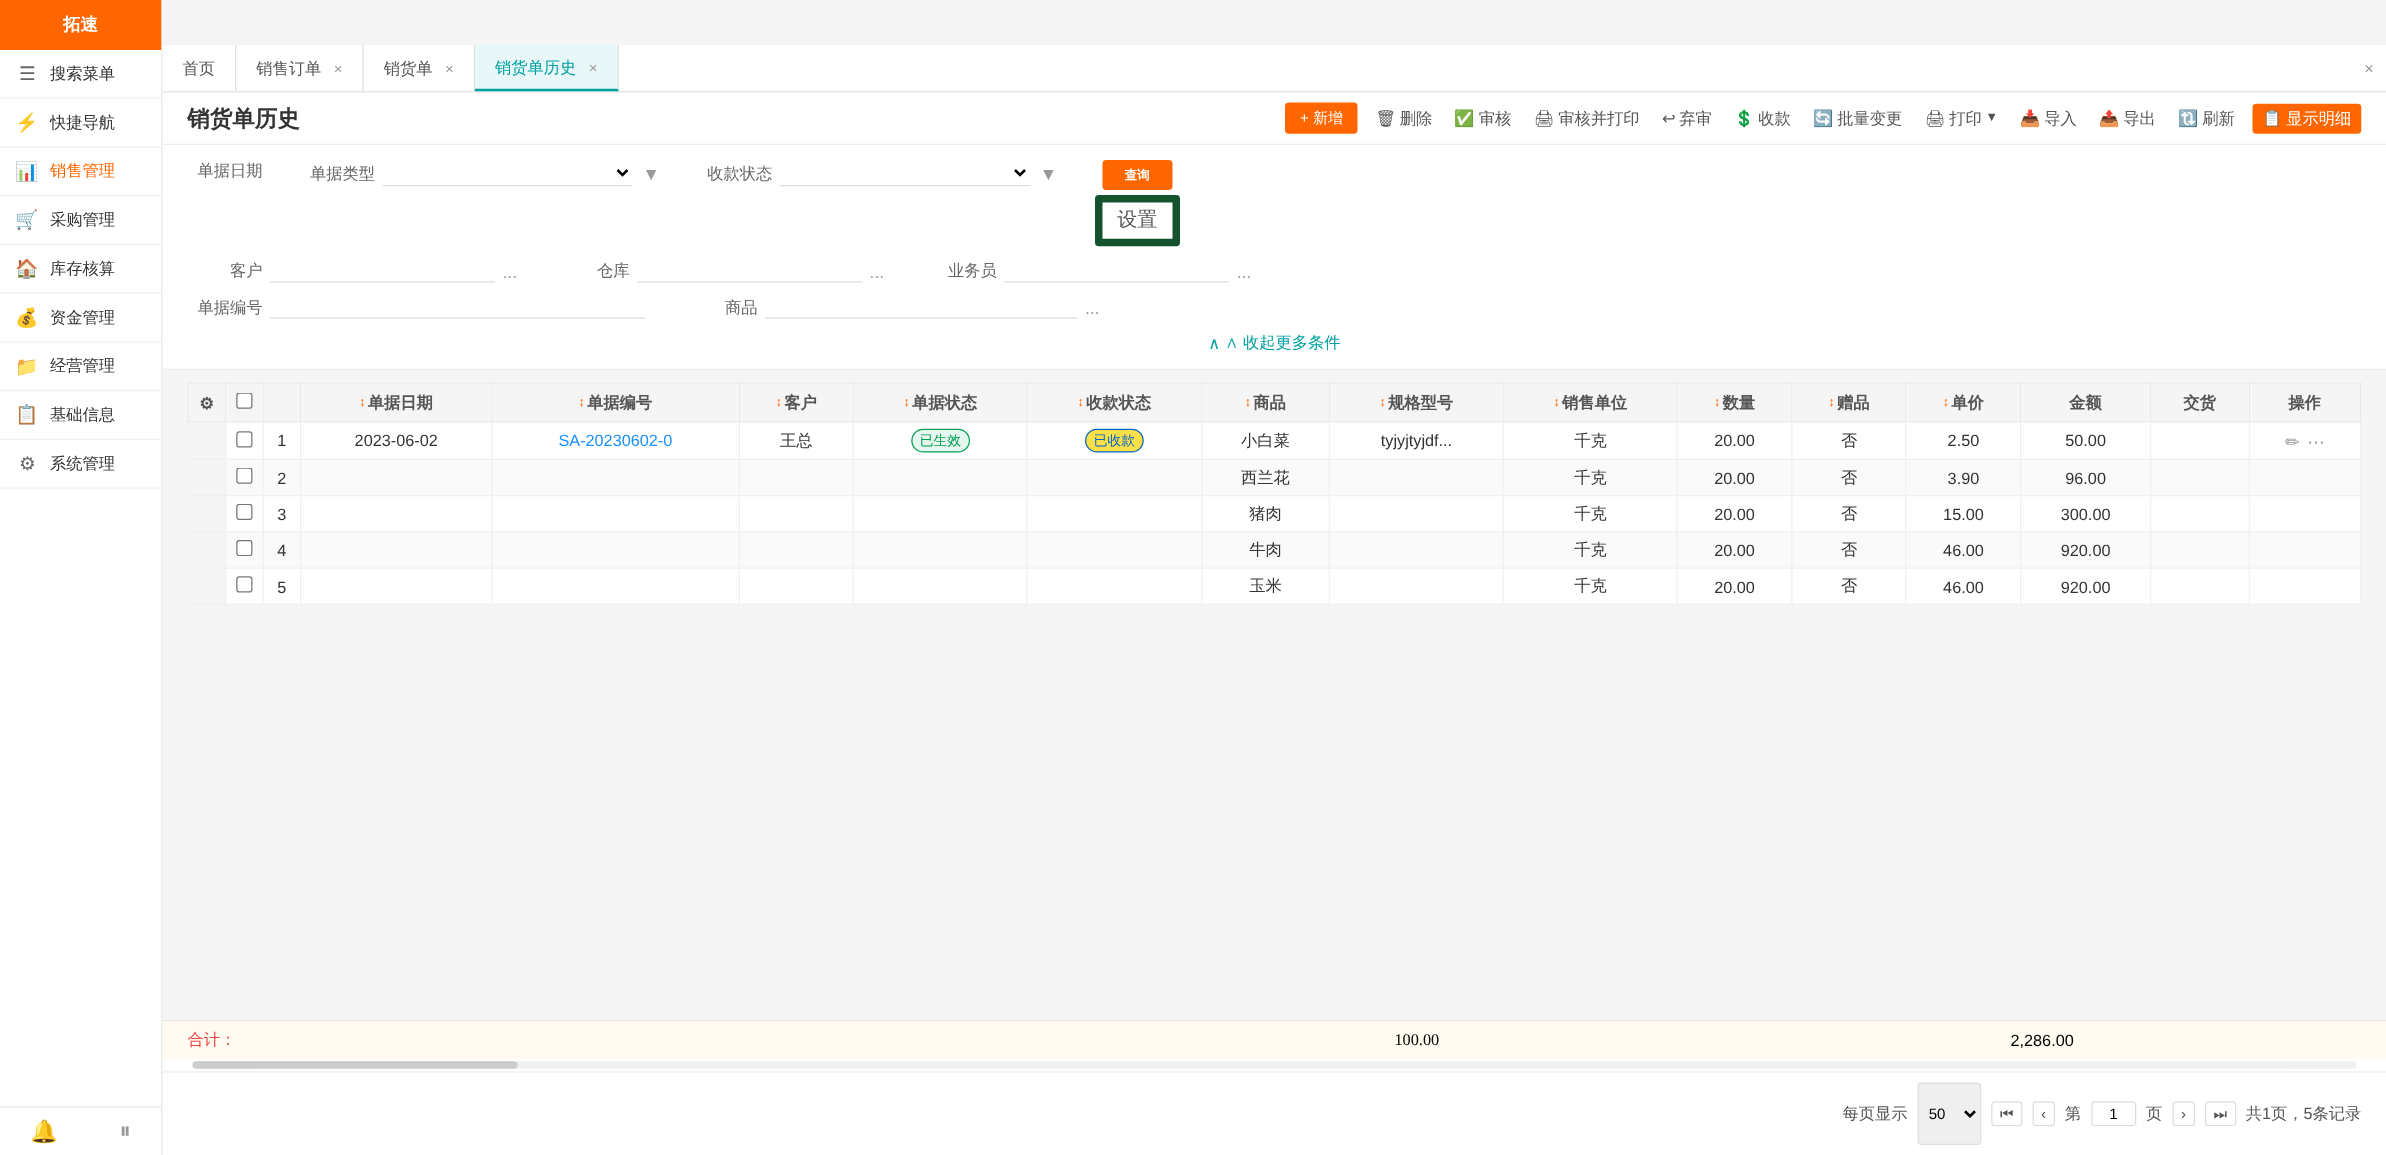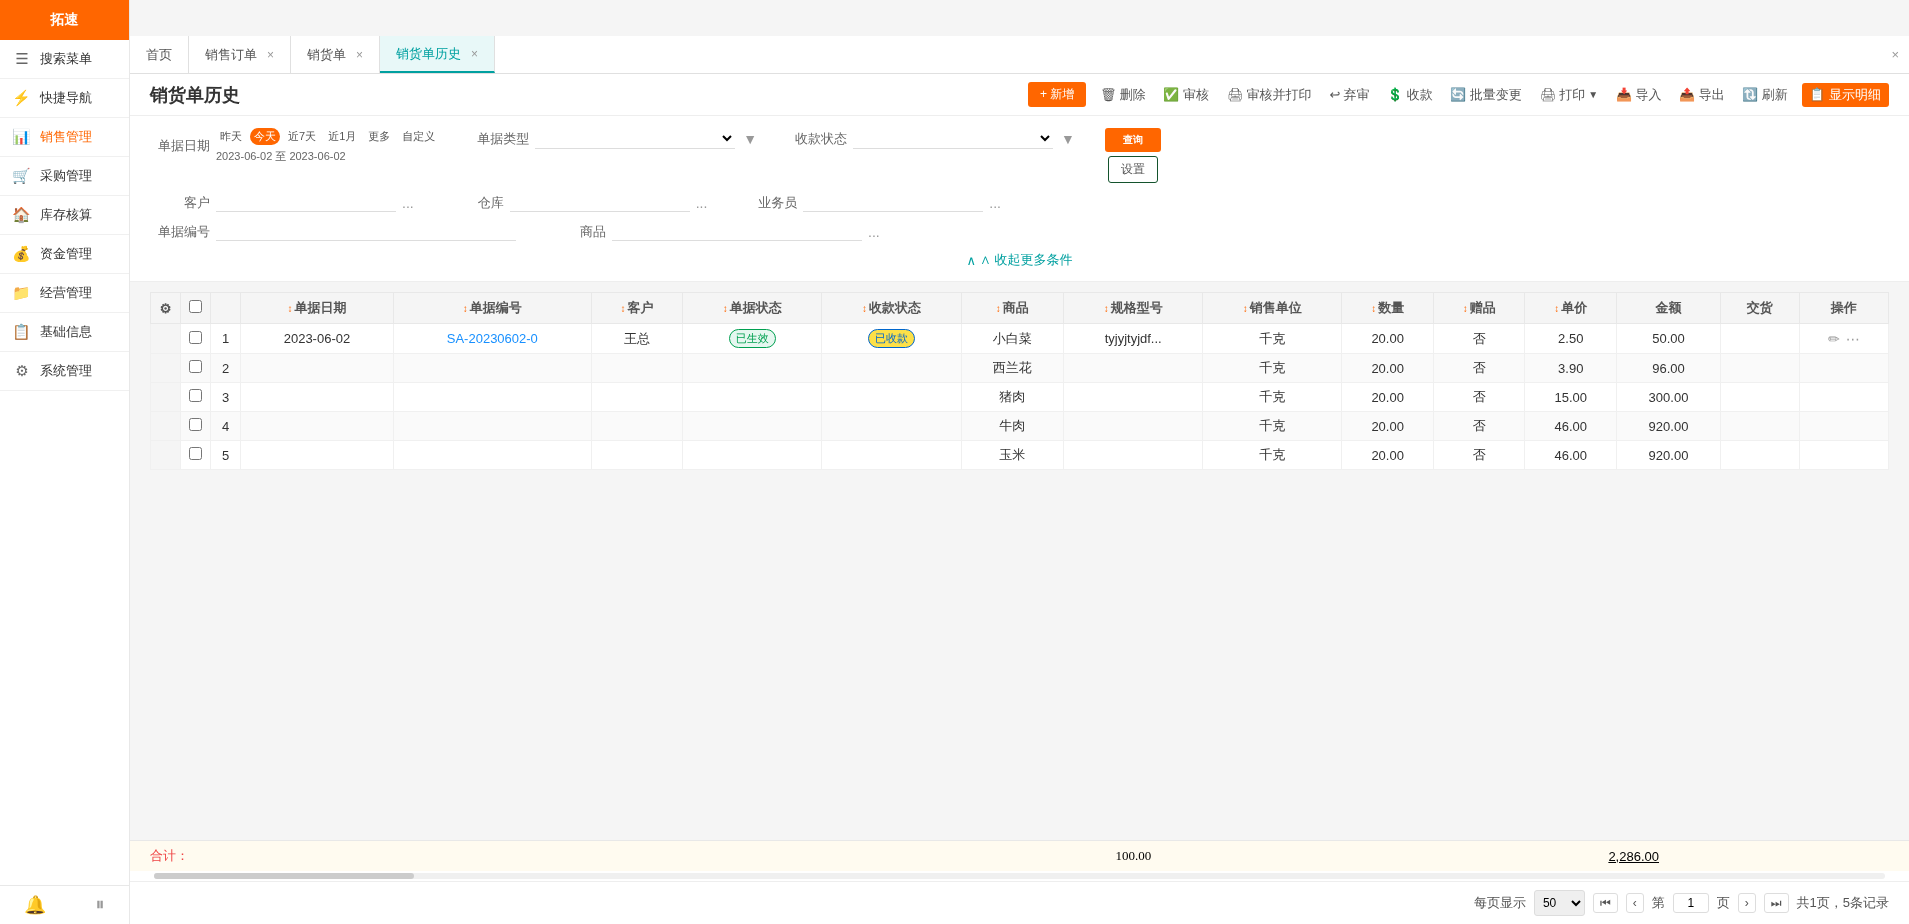--- a/index.html
+++ b/index.html
@@ -133,22 +133,22 @@
     }
     .dots-btn { color: #999; cursor: pointer; font-size: 14px; }
 
     
     .query-btn {
       background: #ff6600; color: #fff; border: none;
       padding: 5px 18px; border-radius: 3px; cursor: pointer;
       font-size: 10px; font-weight: bold;
     }
     .set-btn {
-      border: 1px solid #14532d; background: #fff; color: #555;
-      padding: 4px 12px; border-radius: 3px; cursor: pointer; font-size: 12px;
+      border: 6px solid #14532d; background: #fff; color: #555;
+      padding: 4px 12px; border-radius: 3px; cursor: pointer; font-size: 16px;
     }
     .filter-actions { display: flex; flex-direction: column; gap: 4px; align-items: center; }
 
     
     .table-section { flex: 1; overflow: auto; padding: 10px 20px 0; }
     .data-table { width: 100%; border-collapse: collapse; background: #fff; font-size: 12px; }
     .data-table th {
       background: #f5f5f5; border: 1px solid #e8e8e8;
       padding: 6px 8px; text-align: center; color: #555; white-space: nowrap;
       position: sticky; top: 0; z-index: 1;
@@ -189,21 +189,21 @@
       border-top: 1px solid #eee;
       padding: 8px 20px;
       display: flex;
       align-items: center;
       justify-content: flex-end;
       gap: 8px;
       flex-shrink: 0;
       font-size: 12px; color: #555;
     }
     .page-size-select {
-      border: 1px solid #ddd; padding: 4px 4px; border-radius: 3px;
+      border: 1px solid #ddd; padding: 16px 4px; border-radius: 3px;
       font-size: 12px; cursor: pointer;
     }
     .page-nav-btn {
       border: 1px solid #ddd; background: #fff; padding: 2px 6px;
       border-radius: 3px; cursor: pointer; color: #555; font-size: 12px;
     }
     .page-num-input {
       border: 1px solid #ddd; width: 36px; padding: 2px 4px;
       text-align: center; border-radius: 3px; font-size: 12px;
     }
@@ -338,31 +338,20 @@
           <span>显示明细</span>
         </div>
       </div>
     </div>
 
     <div class="filter-section">
       <div class="filter-row">
 
         <div class="filter-item">
           <span class="filter-label">单据日期</span>
-          <div class="filter-date-group">
-            <div class="filter-date-btns">
-              <span class="date-btn">昨天</span>
-              <span class="date-btn active">今天</span>
-              <span class="date-btn">近7天</span>
-              <span class="date-btn">近1月</span>
-              <span class="date-btn">更多</span>
-              <span class="date-btn">自定义</span>
-            </div>
-            <span class="date-range">2023-06-02 至 2023-06-02</span>
-          </div>
         </div>
 
         <div class="filter-item">
           <span class="filter-label">单据类型</span>
           <select class="filter-select" style="width:200px;">
             <option></option>
           </select>
           <span style="color:#999;font-size:14px;margin-left:2px;">▼</span>
         </div>
 
@@ -601,21 +590,21 @@
     <td></td>
   </tr>
           </tbody>
       </table>
     </div>
 
     <div class="table-footer">
       <span class="footer-total-label">合计：</span>
       <div class="footer-total-cells" style="position:relative;">
         <span style="position:absolute;left:55%;transform:translateX(-50%);font-family:Liberation Serif, serif;">100.00</span>
-        <span style="position:absolute;right:230px;text-decoration:underline;">2,286.00</span>
+        <span style="position:absolute;right:230px;">2,286.00</span>
       </div>
     </div>
 
     <div class="scrollbar-row">
       <div class="scrollbar-track">
         <div class="scrollbar-thumb"></div>
       </div>
     </div>
 
     <div class="pagination-bar">

